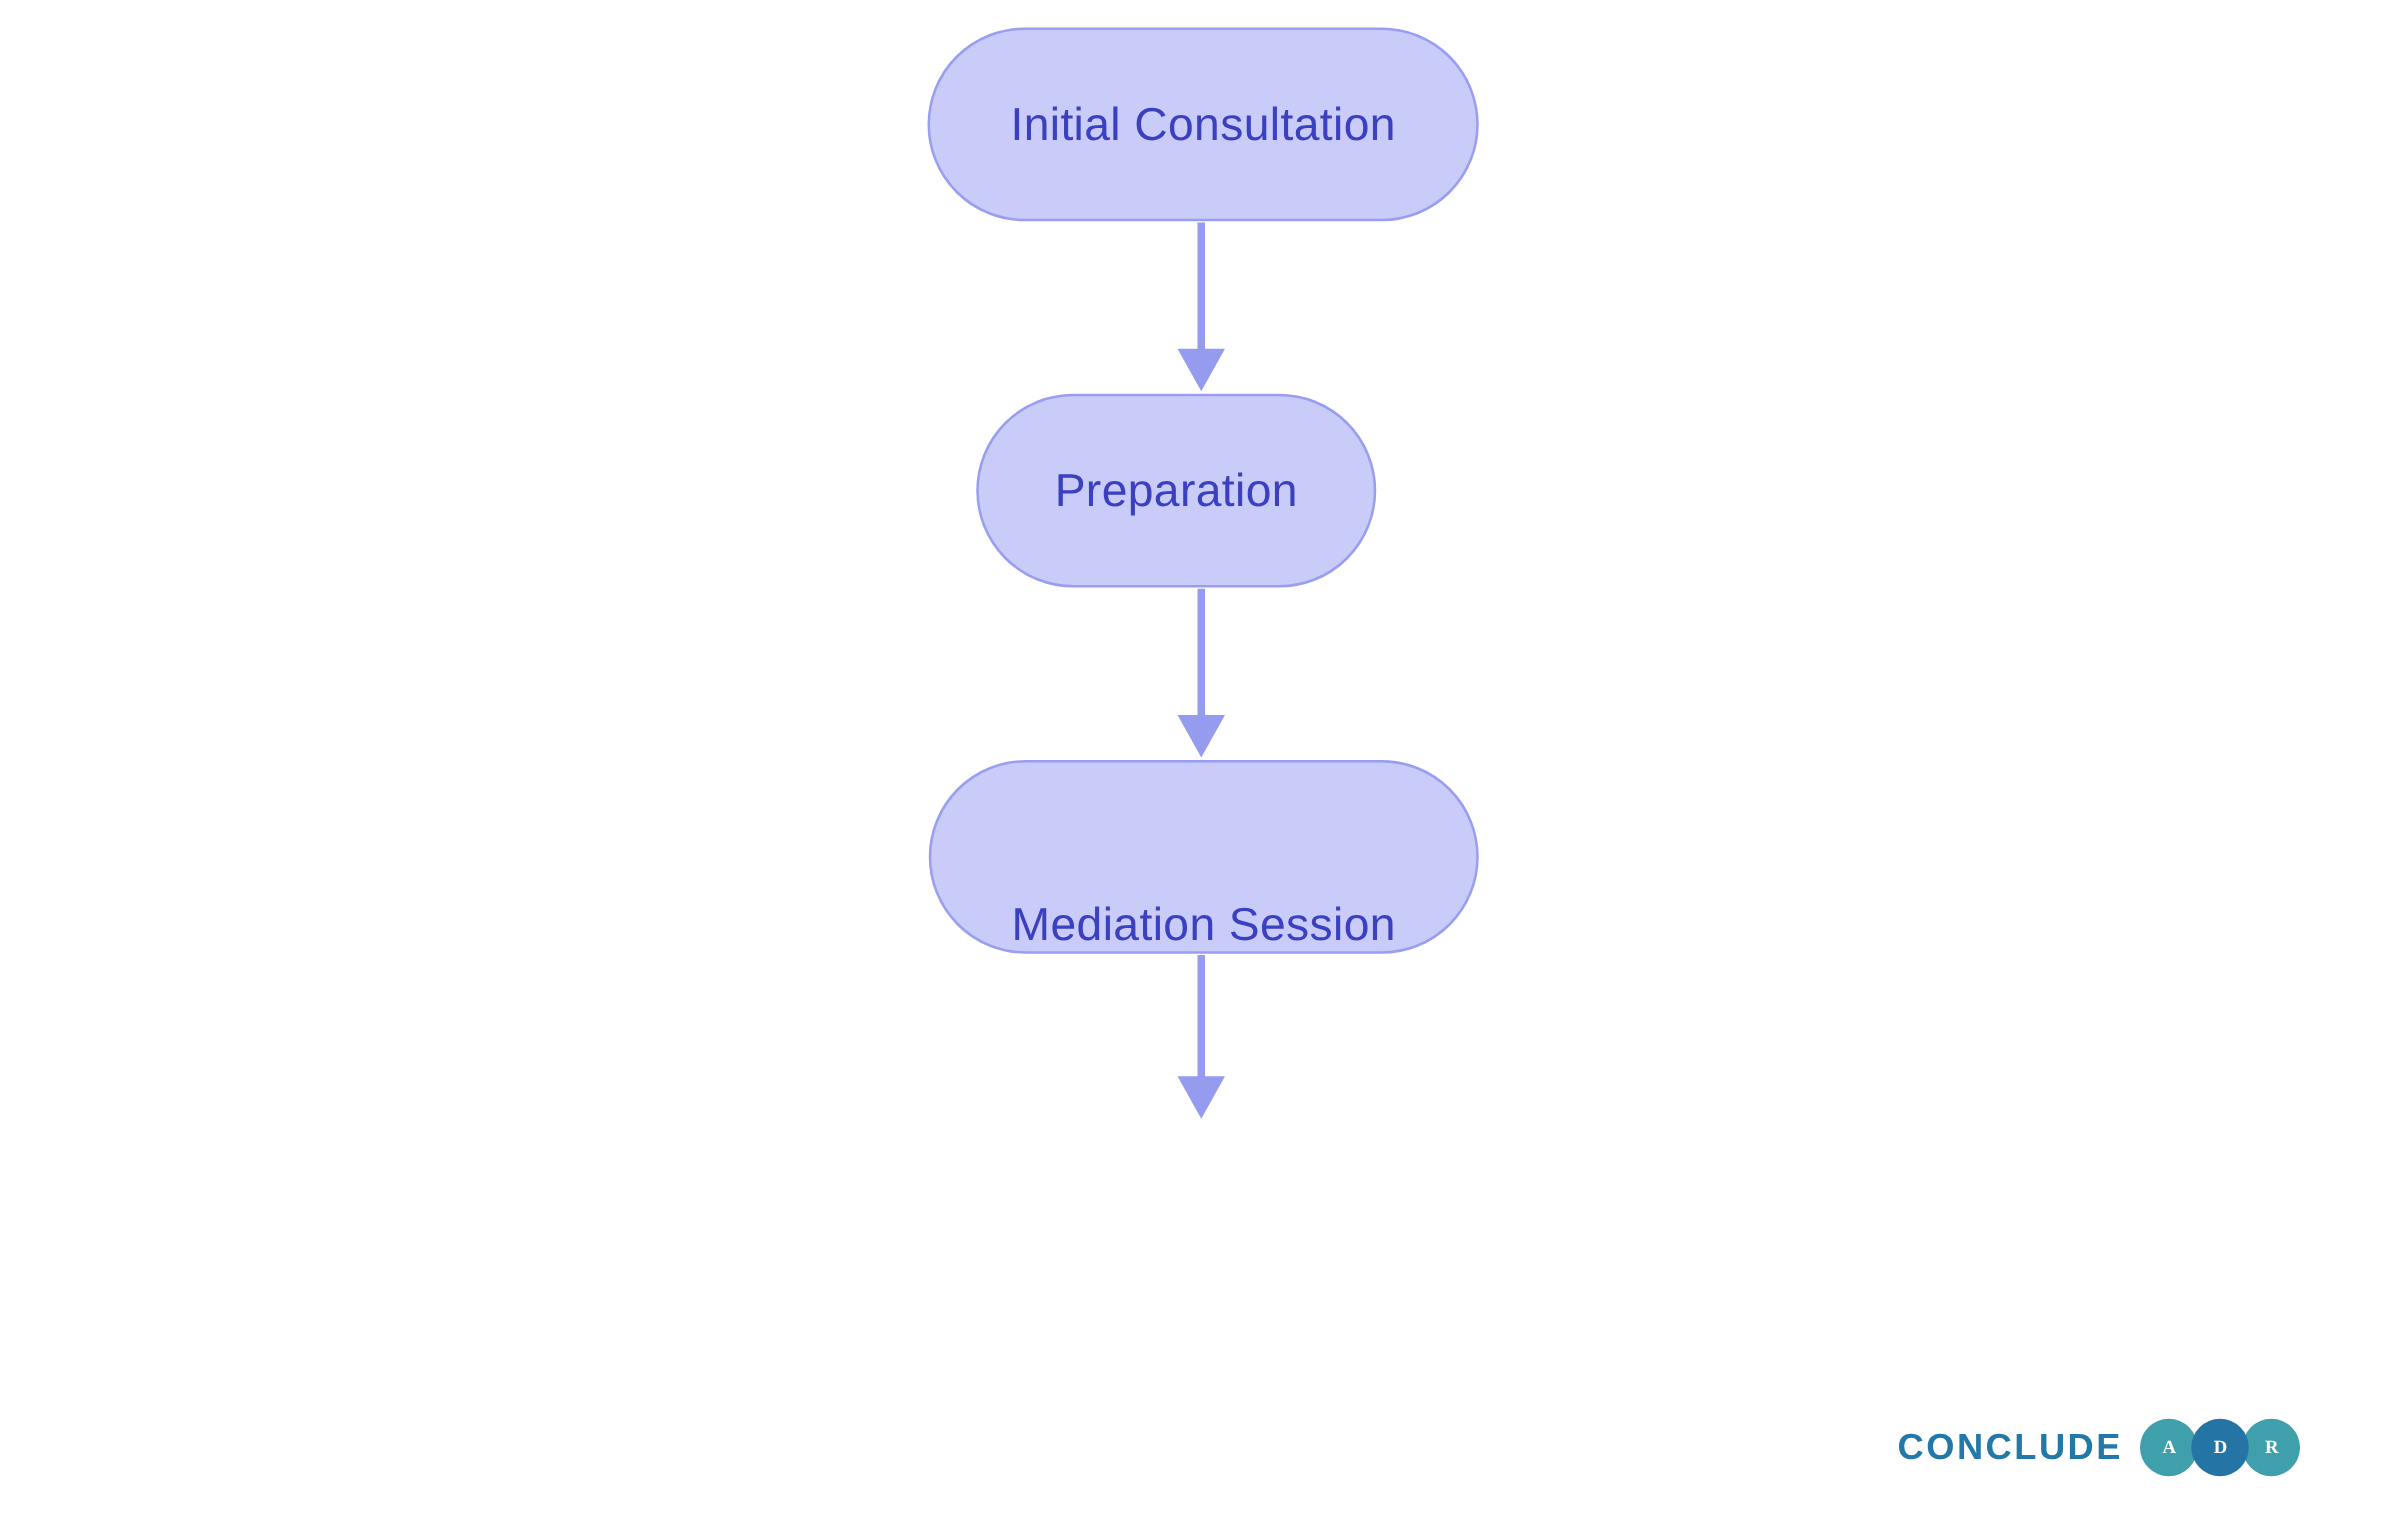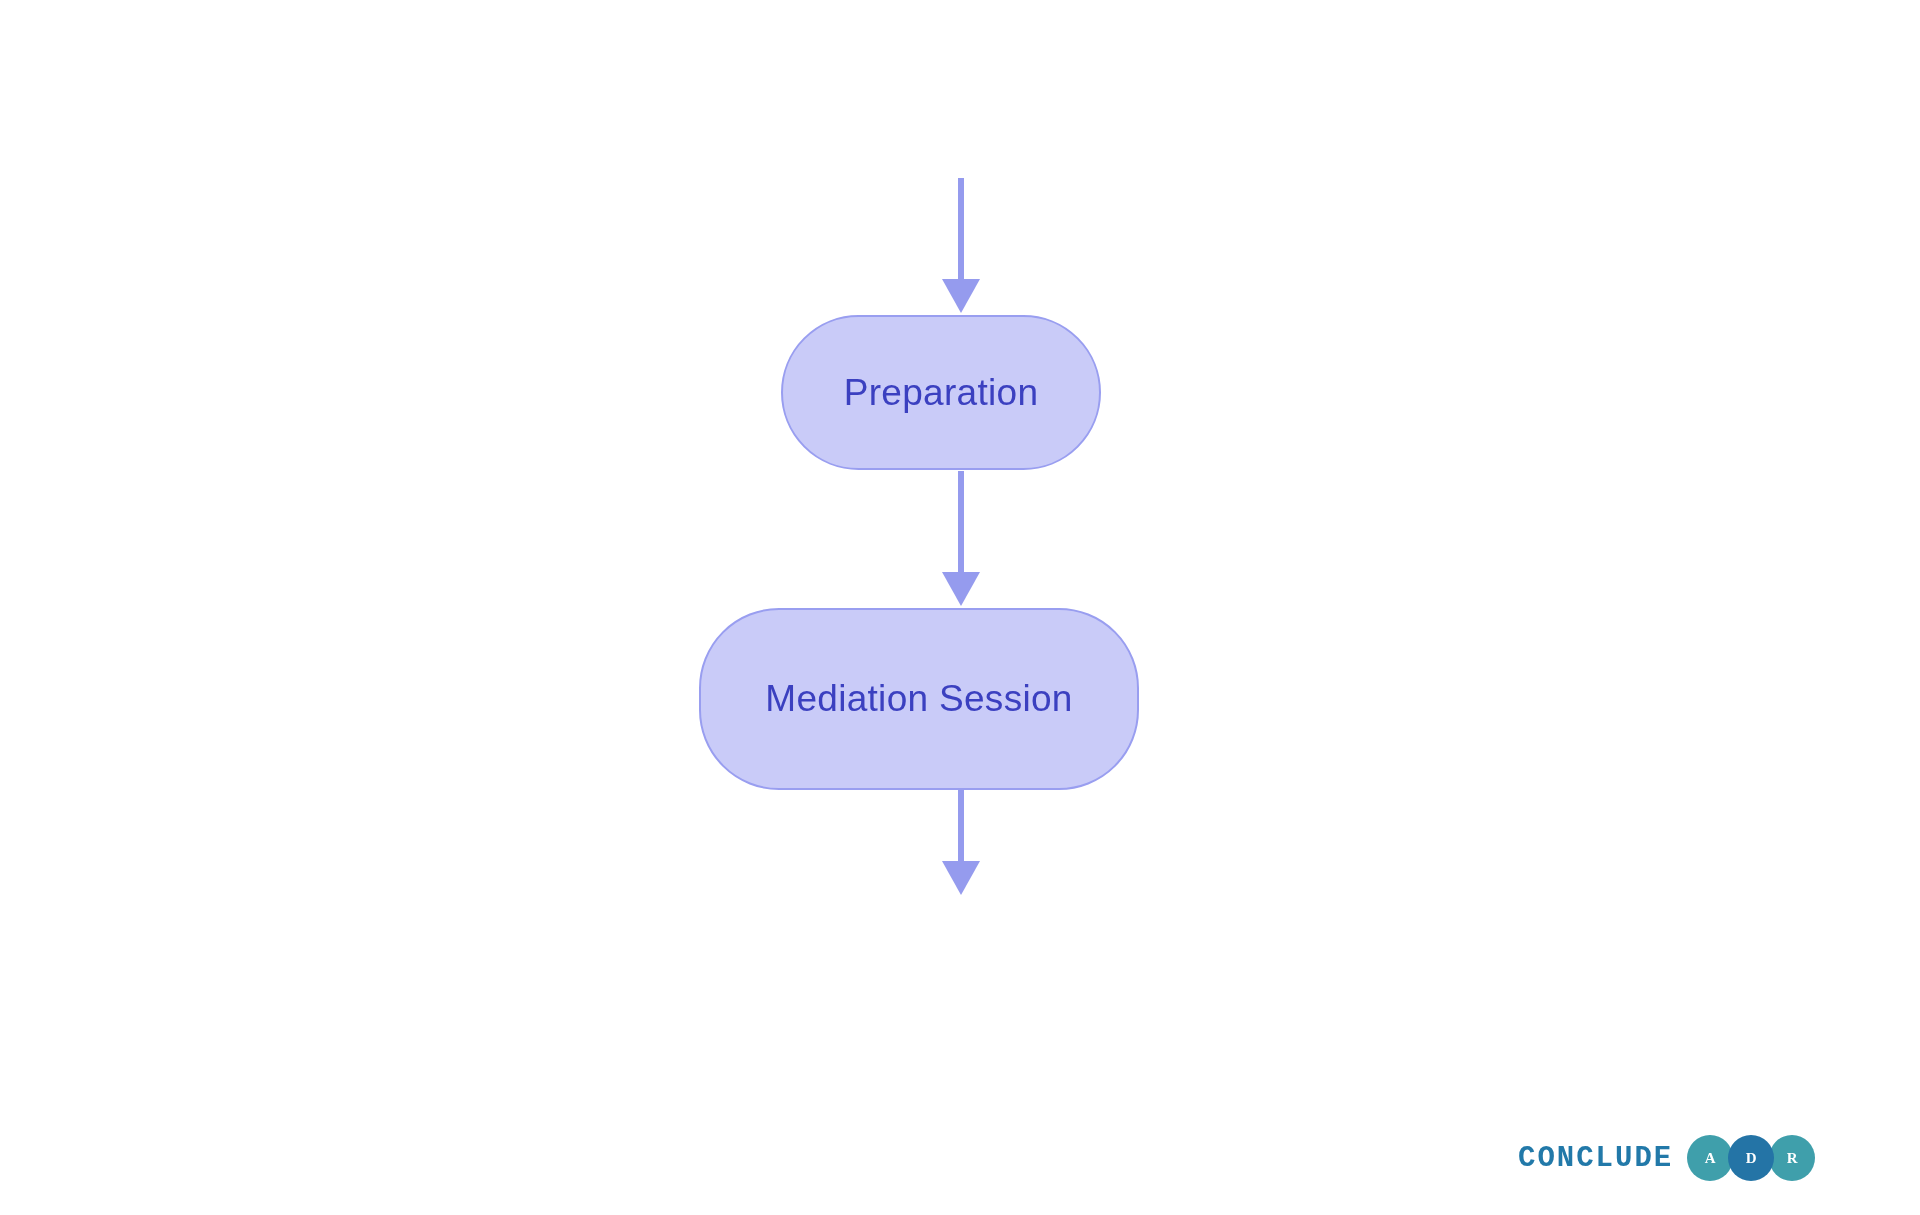--- a/index.html
+++ b/index.html
@@ -32,33 +32,33 @@
     display: flex;
     align-items: center;
     justify-content: center;
     color: #3b40c0;
     font-size: 37px;
     letter-spacing: 0.3px;
     white-space: nowrap;
   }
   .node-initial   { left: 742px; top: 22px;  width: 441px; height: 155px; }
   .node-prep      { left: 781px; top: 315px; width: 320px; height: 155px; }
-  .node-mediation { left: 699px; top: 608px; width: 440px; height: 182px; }
+  .node-mediation { left: 743px; top: 608px; width: 440px; height: 155px; align-items: flex-end; }
   .node-followup  { left: 814px; top: 900px; width: 288px; height: 157px; }
 
   .logo {
     position: absolute;
     left: 1518px;
     top: 1134px;
     height: 48px;
     display: flex;
     align-items: center;
   }
   .logo-wordmark {
-    font-family: Liberation Mono, monospace;
+    font-family: Liberation Sans, sans-serif;
     font-weight: bold;
     font-size: 29px;
     letter-spacing: 2px;
     color: #2279a9;
   }
   .logo-circles {
     display: flex;
     align-items: center;
     margin-left: 14px;
   }
@@ -91,20 +91,23 @@
     <g>
       <line x1="961" y1="471" x2="961" y2="575" stroke-width="6" stroke="#959bee"></line>
       <polygon points="942,572 980,572 961,606" fill="#959bee"></polygon>
     </g>
     <g>
       <line x1="961" y1="764" x2="961" y2="864" stroke-width="6" stroke="#959bee"></line>
       <polygon points="942,861 980,861 961,895" fill="#959bee"></polygon>
     </g>
   </svg>
 
+  <div class="flow-node node-initial">
+    <span>Initial Consultation</span>
+  </div>
 
   <div class="flow-node node-prep">
     <span>Preparation</span>
   </div>
 
   <div class="flow-node node-mediation">
     <span>Mediation Session</span>
   </div>
 
 

